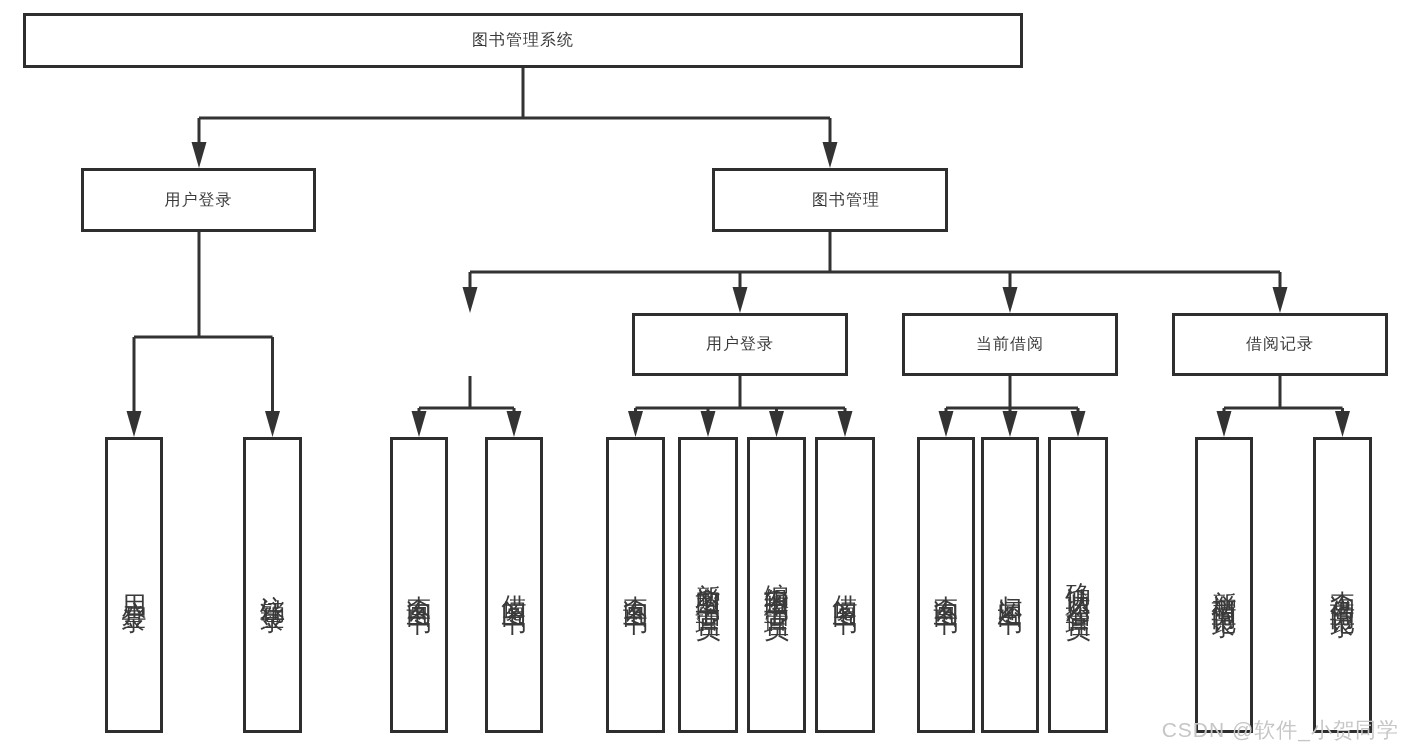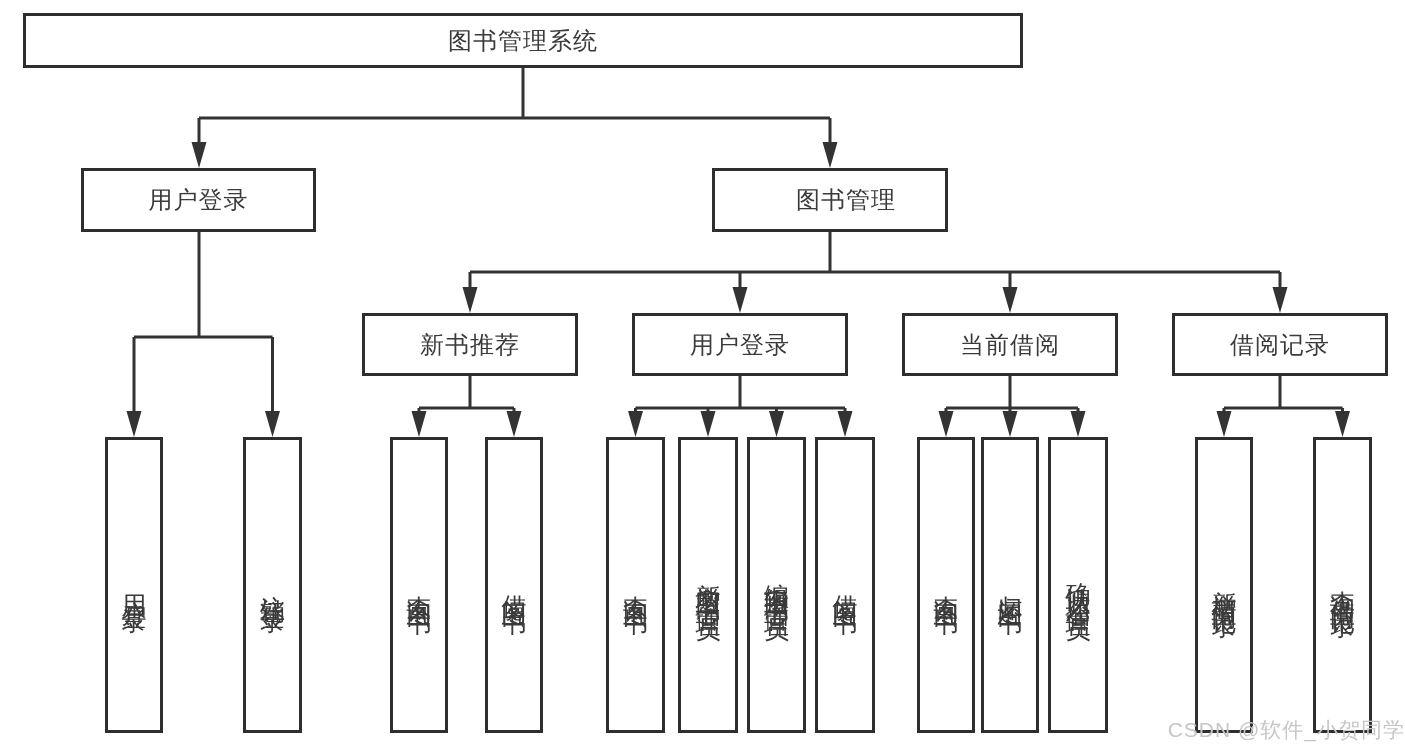--- a/index.html
+++ b/index.html
@@ -36,34 +36,34 @@
     background: #ffffff;
     border: 3px solid #2e2e2e;
     display: flex;
     align-items: center;
     justify-content: center;
     color: #3a3a3a;
     z-index: 2;
     text-align: center;
   }
   .node.h {
-    font-size: 24px;
+    font-size: 16px;
     letter-spacing: 1px;
     white-space: nowrap;
   }
   .node.v {
     writing-mode: vertical-lr;
     text-orientation: mixed;
     font-size: 25px;
     letter-spacing: 5px;
     line-height: 1;
   }
   .watermark {
     position: absolute;
-    right: 0;
+    right: 6px;
     bottom: 3px;
     font-size: 21px;
     color: #c6c6c6;
     z-index: 5;
     white-space: nowrap;
     letter-spacing: 1px;
   }
 </style>
 </head>
 <body>
@@ -107,21 +107,20 @@
       <polygon class="arrow" points="1216.5,411 1231.5,411 1224,437"></polygon>
       <polygon class="arrow" points="1335,411 1350,411 1342.5,437"></polygon>
     </g>
   </svg>
 
   <div class="node h" style="left:23px; top:13px; width:1000px; height:55px;">图书管理系统</div>
 
   <div class="node h" style="left:81px; top:168px; width:235px; height:64px;">用户登录</div>
   <div class="node h" style="left:712px; top:168px; width:236px; height:64px;padding-left:32px;">图书管理</div>
 
-  <div class="node h" style="left:362px; top:313px; width:216px; height:63px;">新书推荐</div>
   <div class="node h" style="left:632px; top:313px; width:216px; height:63px;">用户登录</div>
   <div class="node h" style="left:902px; top:313px; width:216px; height:63px;">当前借阅</div>
   <div class="node h" style="left:1172px; top:313px; width:216px; height:63px;">借阅记录</div>
 
   <div class="node v" style="left:105px; top:437px; width:58px; height:296px;">用户登录</div>
   <div class="node v" style="left:243px; top:437px; width:59px; height:296px;">注销登录</div>
 
   <div class="node v" style="left:390px; top:437px; width:58px; height:296px;">查询图书</div>
   <div class="node v" style="left:485px; top:437px; width:58px; height:296px;">借阅图书</div>
 

